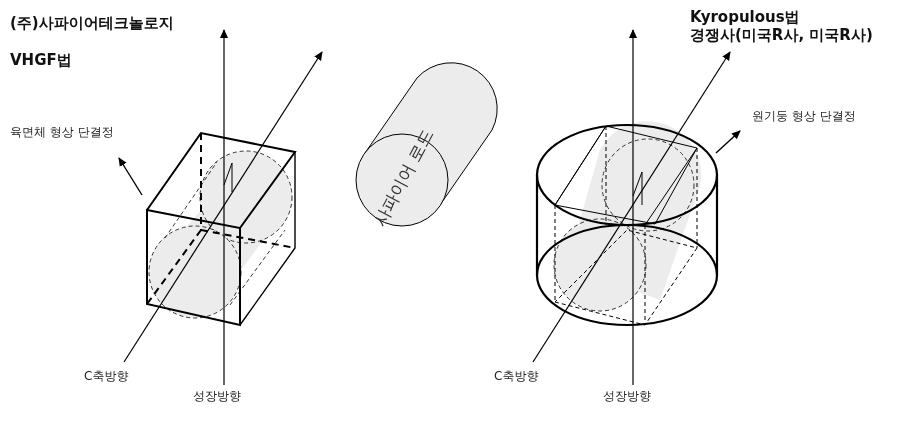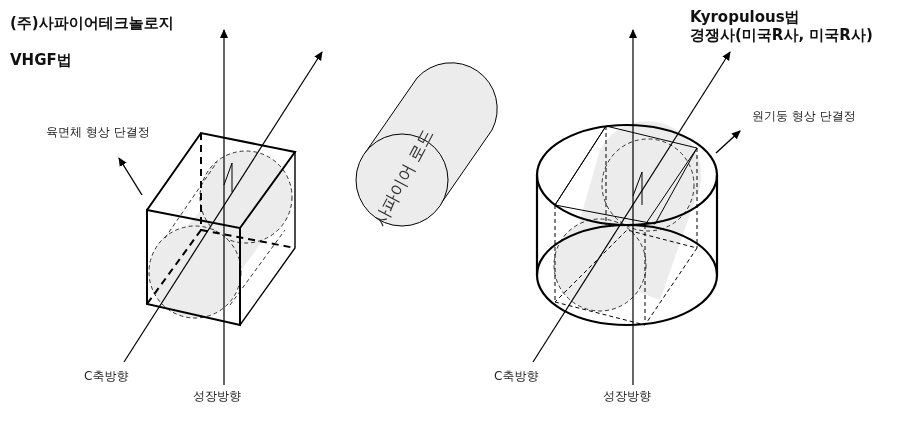--- a/index.html
+++ b/index.html
@@ -79,21 +79,21 @@
     <line x1="717" y1="175" x2="717" y2="275" stroke="#000" stroke-width="2.2"></line>
   </g>
 
   <line x1="633" y1="385" x2="633" y2="30" stroke="#000" stroke-width="1.2" marker-end="url(#arr)"></line>
   <line x1="533" y1="362" x2="730" y2="52" stroke="#000" stroke-width="1.2" marker-end="url(#arr)"></line>
   <line x1="716" y1="153" x2="740" y2="131" stroke="#000" stroke-width="1.4" marker-end="url(#arr)"></line>
 </svg>
 
 <div class="title" style="left:10px; top:23px;margin-top:28px;">VHGF법</div>
 <div class="title" style="left:10px; top:14px;">(주)사파이어테크놀로지</div>
-<div class="label" style="left:10px; top:124px;margin-left:36px;">육면체 형상 단결정</div>
+<div class="label" style="left:10px; top:124px;">육면체 형상 단결정</div>
 <div class="label" style="left:84px; top:368px;">C축방향</div>
 <div class="label" style="left:193px; top:388px;">성장방향</div>
 
 <div class="title" style="left:690px; top:8px;text-align:right;">Kyropulous법</div>
 <div class="title" style="left:690px; top:26px;">경쟁사(미국R사, 미국R사)</div>
 <div class="label" style="left:752px; top:108px;">원기둥 형상 단결정</div>
 <div class="label" style="left:494px; top:368px;">C축방향</div>
 <div class="label" style="left:603px; top:388px;">성장방향</div>
 
 </body></html>

